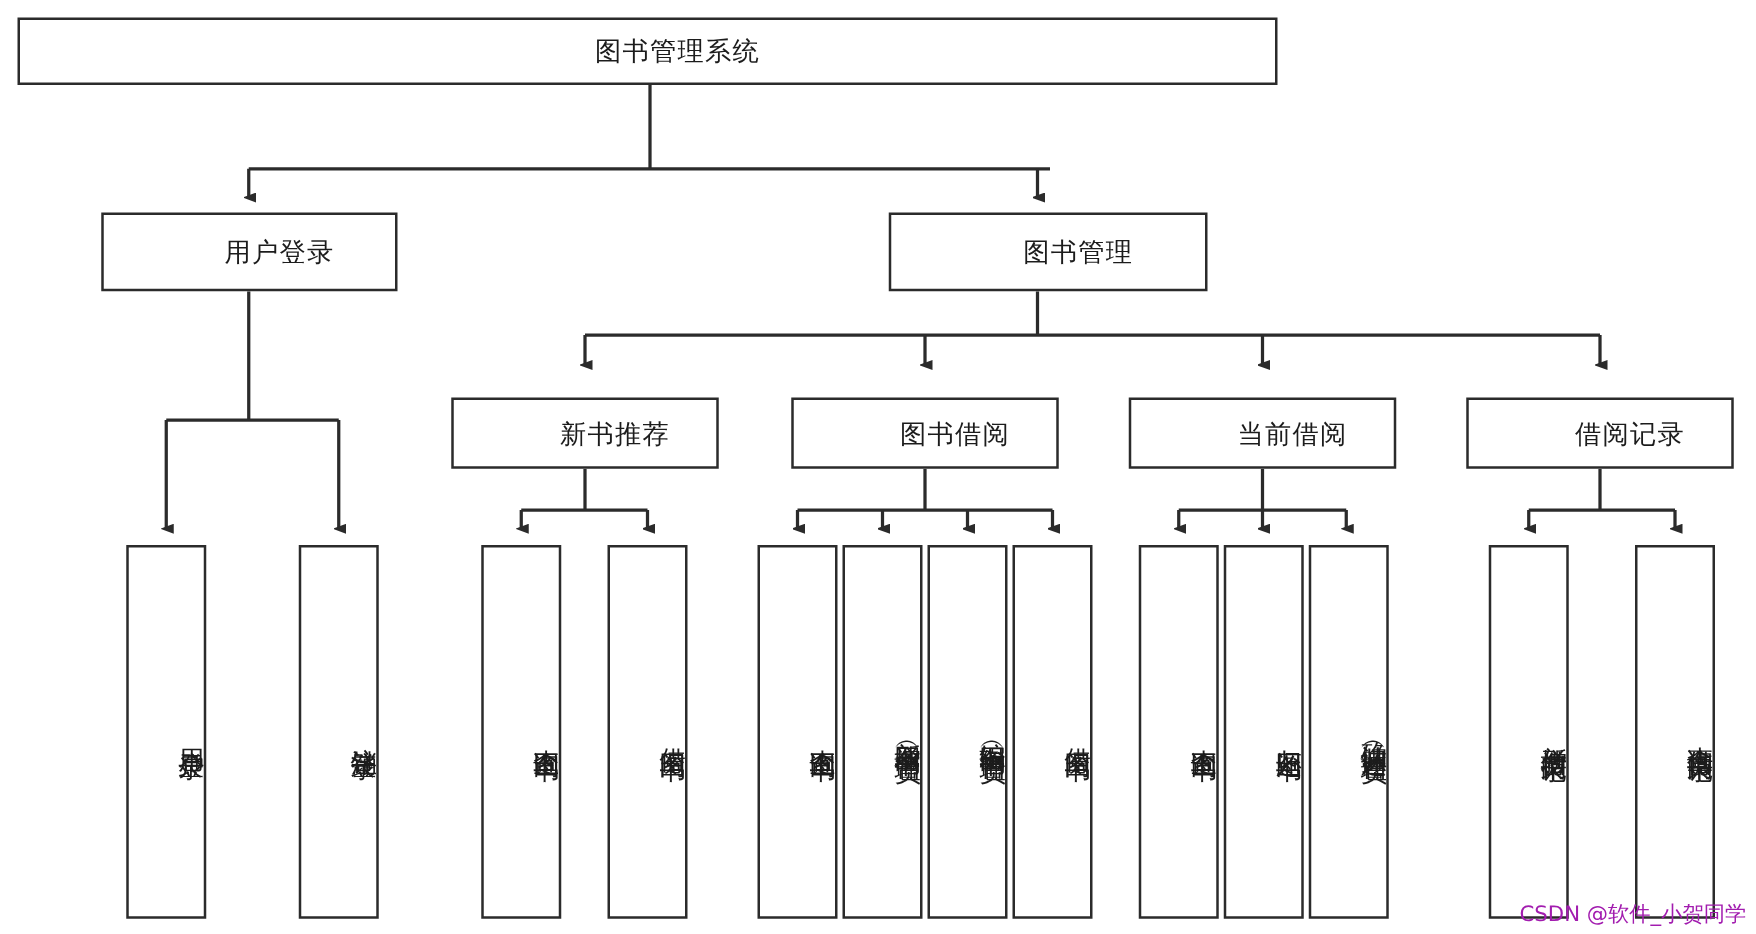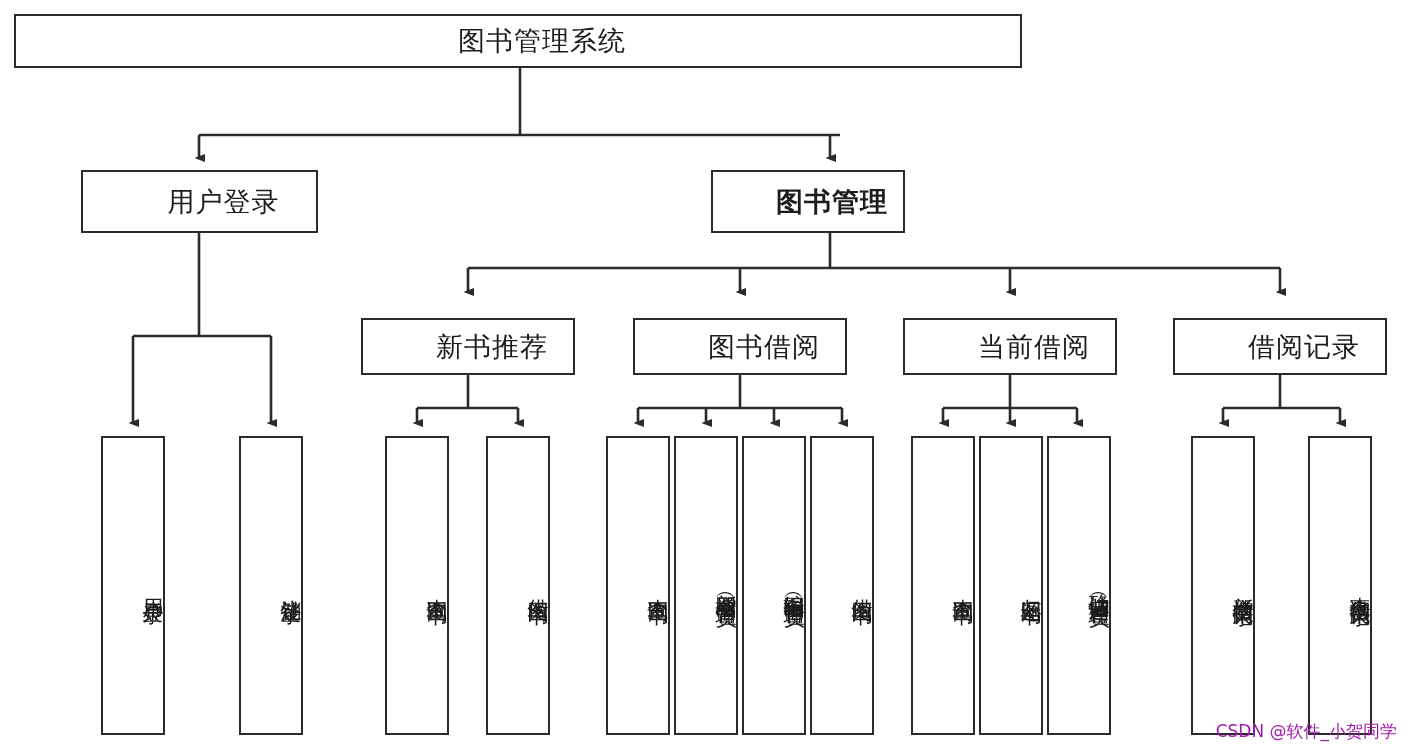--- a/index.html
+++ b/index.html
@@ -30,21 +30,21 @@
     box-sizing: border-box;
     border: 2px solid #2b2b2b;
     background: #ffffff;
     display: flex;
     align-items: center;
     justify-content: center;
     color: #1c1c1c;
     z-index: 2;
   }
   .node.h {
-    font-size: 27px;
+    font-size: 21px;
     letter-spacing: 1px;
     padding-left: 48px;
   }
   .node.v {
     font-size: 21px;
     writing-mode: vertical-rl;
     text-orientation: upright;
     letter-spacing: 2px;
     line-height: 1;
     padding-top: 6px;
@@ -125,21 +125,21 @@
     </g>
   </svg>
 
   <div class="node h" style="left:14px; top:14px; width:1008px; height:54px;">
     <span>图书管理系统</span>
   </div>
 
   <div class="node h" style="left:81px; top:170px; width:237px; height:63px;">
     <span>用户登录</span>
   </div>
-  <div class="node h" style="left:711px; top:170px; width:194px; height:63px;font-weight:bold;">
+  <div class="node h" style="left:711px; top:170px; width:255px; height:63px;">
     <span>图书管理</span>
   </div>
 
   <div class="node h" style="left:361px; top:318px; width:214px; height:57px;">
     <span>新书推荐</span>
   </div>
   <div class="node h" style="left:903px; top:318px; width:214px; height:57px;">
     <span>当前借阅</span>
   </div>
   <div class="node h" style="left:633px; top:318px; width:214px; height:57px;">

